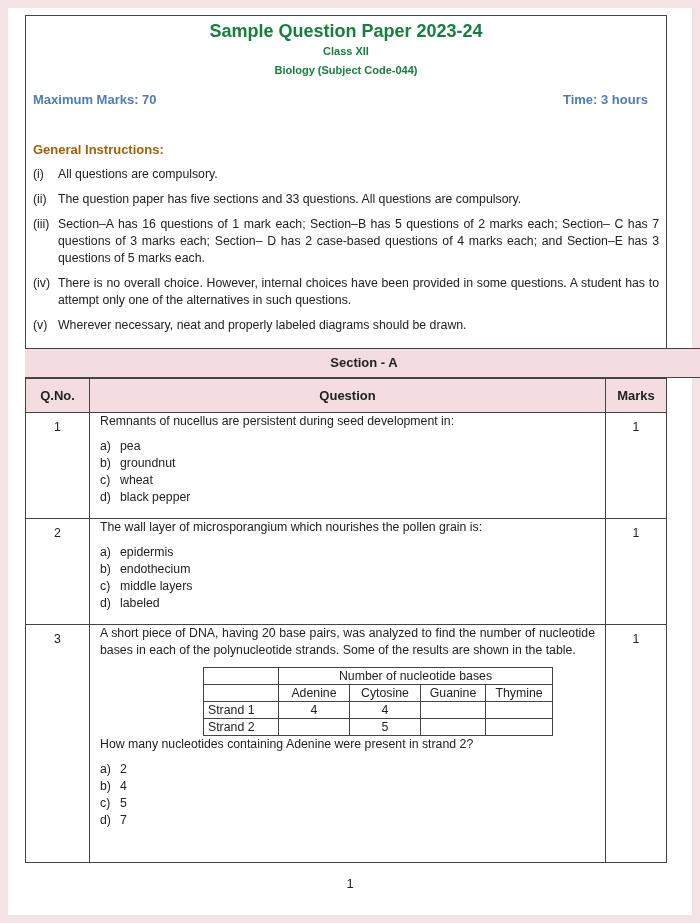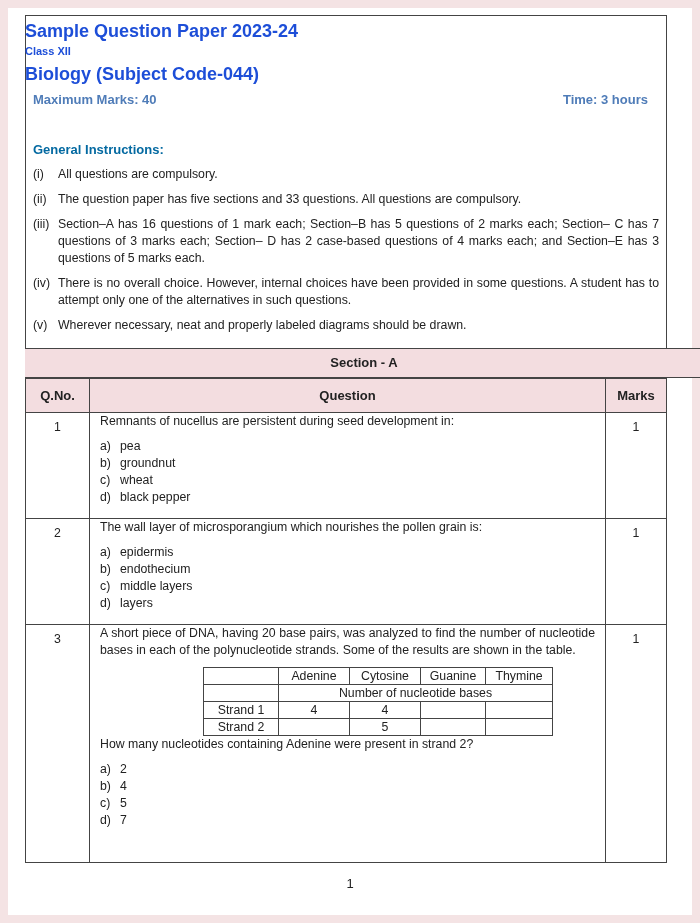--- a/index.html
+++ b/index.html
@@ -13,28 +13,28 @@
   }
   .page {
     position: absolute; left: 8px; top: 8px; right: 8px; bottom: 8px;
     background: #ffffff;
   }
   .frame {
     position: absolute; left: 25px; top: 15px; width: 642px; height: 848px;
     border: 1.5px solid #444;
     box-sizing: border-box;
   }
-  .hdr { position: absolute; left: 25px; width: 642px; text-align: left; color: #1d4ed8; font-weight: bold; }
+  .hdr { position: absolute; left: 25px; width: 642px; text-align: center; color: #15803d; font-weight: bold; }
   .h1 { top: 21px; font-size: 18px; }
   .h2 { top: 45px; font-size: 11px; }
-  .h3 { top: 64px; font-size: 18px; }
+  .h3 { top: 64px; font-size: 11px; }
   .meta { position: absolute; top: 92px; color: #4f7cb8; font-weight: bold; font-size: 13px; }
   .meta.left { left: 33px; }
   .meta.right { right: 52px; }
-  .gi-title { position: absolute; left: 33px; top: 142px; color: #0369a1; font-weight: bold; font-size: 13px; }
+  .gi-title { position: absolute; left: 33px; top: 142px; color: #a16207; font-weight: bold; font-size: 13px; }
   .inst { position: absolute; left: 33px; width: 630px; font-size: 12.3px; line-height: 17px; display: flex; }
   .inst .num { width: 25px; flex: none; }
   .inst .txt { flex: 1; text-align: justify; padding-right: 4px; }
 
   .section-bar {
     position: absolute; left: 25px; top: 348px; width: 678px; height: 30px;
     background: #f3dde0; border-top: 1.5px solid #444; border-bottom: 1.5px solid #444;
     box-sizing: border-box; text-align: center; font-weight: bold; font-size: 13px; line-height: 28px;
   }
   table.qtable {
@@ -50,35 +50,35 @@
   .qcell { padding: 0 10px 6px 10px; }
   .qtext { line-height: 17px; text-align: justify; }
   .opts { margin-top: 8px; line-height: 17px; }
   .opt { display: flex; }
   .opt .ol { width: 20px; }
   td.center { text-align: center; padding-top: 7px; }
 
   table.inner {
     border-collapse: collapse; margin: 8px 0 0 103px; font-size: 12.3px;
   }
-  table.inner td { border: 1px solid #444; height: 16px; padding: 0 4px; vertical-align: middle; line-height: 15px; text-align: center; }
+  table.inner td { border: 1px solid #444; height: 16px; padding: 0 4px; vertical-align: middle; line-height: 15px; }
   table.inner td.c { text-align: center; }
   .opts3 { margin-top: 8px; line-height: 17px; }
   .pagenum { position: absolute; top: 876px; left: 0; width: 700px; text-align: center; font-size: 13px; }
 </style>
 </head>
 <body>
 
 <div class="page"></div>
 <div class="frame"></div>
 
 <div class="hdr h1">Sample Question Paper 2023-24</div>
 <div class="hdr h2">Class XII</div>
 <div class="hdr h3">Biology (Subject Code-044)</div>
-<div class="meta left">Maximum Marks: 40</div>
+<div class="meta left">Maximum Marks: 70</div>
 <div class="meta right">Time: 3 hours</div>
 
 <div class="gi-title">General Instructions:</div>
 <div class="inst" style="top:166px">
   <span class="num">(i)</span>
   <span class="txt">All questions are compulsory.</span>
 </div>
 <div class="inst" style="top:191px">
   <span class="num">(ii)</span>
   <span class="txt">The question paper has five sections and 33 questions. All questions are compulsory.</span>
@@ -144,45 +144,45 @@
         <div class="opt">
               <span class="ol">b)</span>
               <span>endothecium</span>
             </div>
         <div class="opt">
               <span class="ol">c)</span>
               <span>middle layers</span>
             </div>
         <div class="opt">
               <span class="ol">d)</span>
-              <span>layers</span>
+              <span>labeled</span>
             </div>
       </div>
     </td>
     <td class="center">1</td>
   </tr>
 
   <tr style="height:238px">
     <td class="center">3</td>
     <td class="qcell">
       <div class="qtext">A short piece of DNA, having 20 base pairs, was analyzed to find the number of nucleotide bases in each of the polynucleotide strands. Some of the results are shown in the table.</div>
       <table class="inner">
         <tbody>
               <tr>
+          <td style="width:66px"></td>
+          <td class="c" colspan="4">Number of nucleotide bases</td>
+        </tr>
+        <tr>
           <td></td>
           <td class="c" style="width:62px">Adenine</td>
           <td class="c" style="width:62px">Cytosine</td>
           <td class="c" style="width:56px">Guanine</td>
           <td class="c" style="width:58px">Thymine</td>
         </tr>
         <tr>
-          <td style="width:66px"></td>
-          <td class="c" colspan="4">Number of nucleotide bases</td>
-        </tr>
-        <tr>
           <td>Strand 1</td>
           <td class="c">4</td>
           <td class="c">4</td>
           <td class="c"></td>
           <td class="c"></td>
         </tr>
         <tr>
           <td>Strand 2</td>
           <td class="c"></td>
           <td class="c">5</td>

